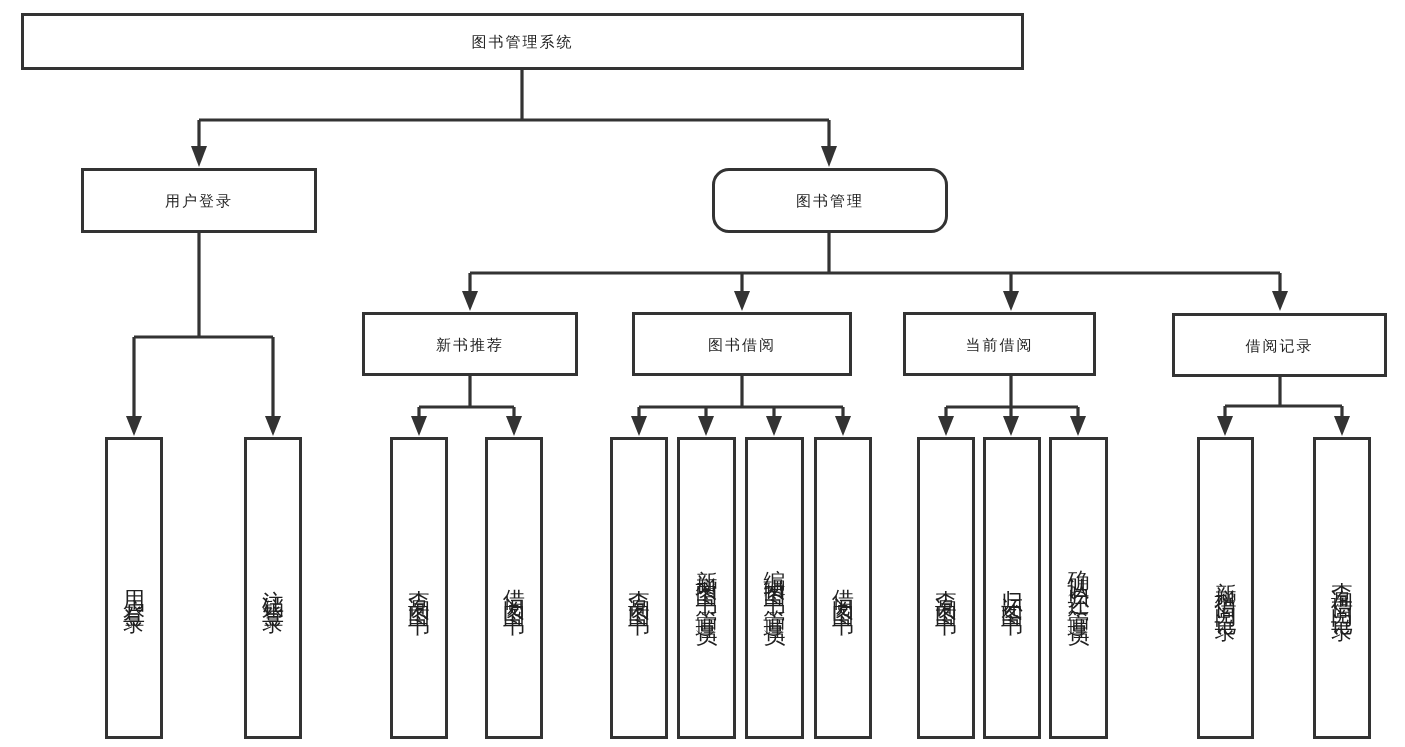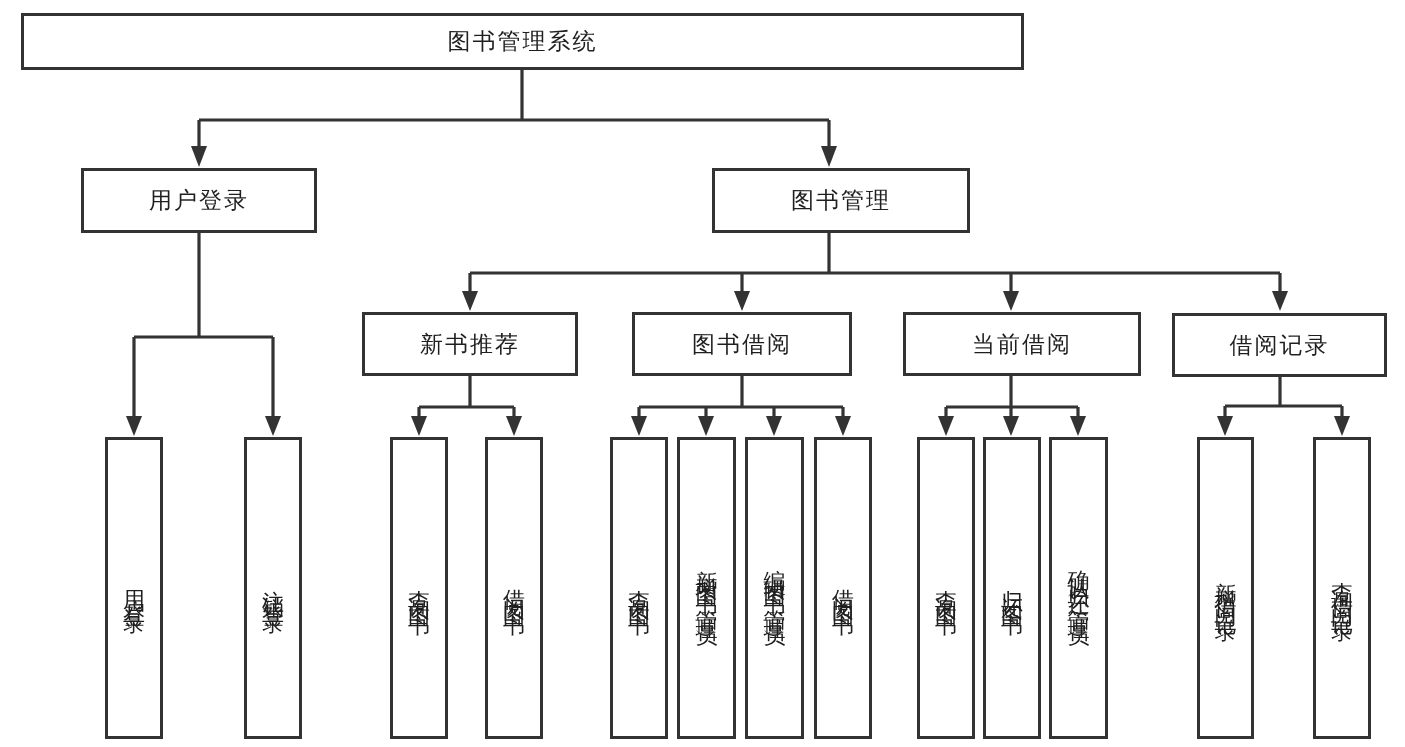--- a/index.html
+++ b/index.html
@@ -37,21 +37,21 @@
     box-sizing: border-box;
     border: 3px solid var(--line);
     background: var(--box-bg);
     color: var(--text);
     display: flex;
     align-items: center;
     justify-content: center;
     text-align: center;
   }
   .box.h {
-    font-size: 23px;
+    font-size: 15px;
     letter-spacing: 2px;
     line-height: 1;
   }
   .box.v {
     writing-mode: vertical-rl;
     text-orientation: mixed;
     font-size: 22px;
     letter-spacing: 8px;
     line-height: 1;
   }
@@ -117,25 +117,25 @@
     <g>
       <path d="M1280 377 V406 M1225 406 H1342 M1225 406 V418 M1342 406 V418"></path>
       <polygon points="1217,416 1233,416 1225,436"></polygon>
       <polygon points="1334,416 1350,416 1342,436"></polygon>
     </g>
   </svg>
 
   <div class="box h" style="left:21px; top:13px; width:1003px; height:57px;">图书管理系统</div>
 
   <div class="box h" style="left:81px; top:168px; width:236px; height:65px;">用户登录</div>
-  <div class="box h" style="left:712px; top:168px; width:258px; height:65px;">图书管理</div>
+  <div class="box h" style="left:712px; top:168px; width:236px; height:65px;border-radius:17px;">图书管理</div>
 
   <div class="box h" style="left:362px; top:312px; width:216px; height:64px;">新书推荐</div>
   <div class="box h" style="left:632px; top:312px; width:220px; height:64px;">图书借阅</div>
-  <div class="box h" style="left:903px; top:312px; width:238px; height:64px;">当前借阅</div>
+  <div class="box h" style="left:903px; top:312px; width:193px; height:64px;">当前借阅</div>
   <div class="box h" style="left:1172px; top:313px; width:215px; height:64px;">借阅记录</div>
 
   <div class="box v" style="left:105px; top:437px; width:58px; height:302px;">用户登录</div>
   <div class="box v" style="left:244px; top:437px; width:58px; height:302px;">注销登录</div>
 
   <div class="box v" style="left:390px; top:437px; width:58px; height:302px;">查询图书</div>
   <div class="box v" style="left:485px; top:437px; width:58px; height:302px;">借阅图书</div>
 
   <div class="box v" style="left:610px; top:437px; width:58px; height:302px;">查询图书</div>
   <div class="box v" style="left:677px; top:437px; width:59px; height:302px;">新增图书（管理员）</div>

